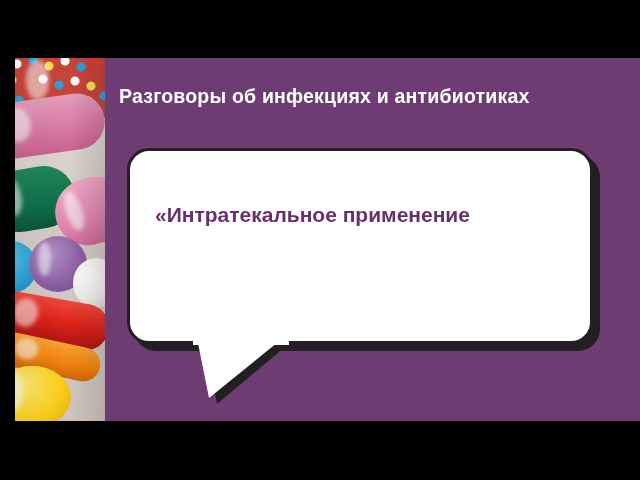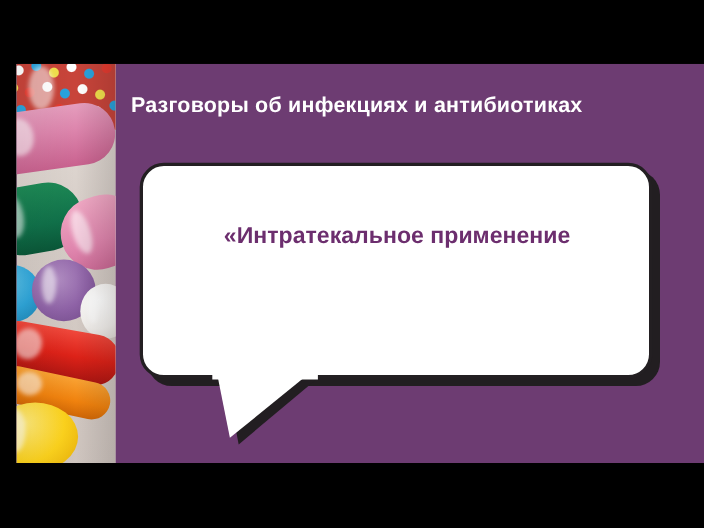--- a/index.html
+++ b/index.html
@@ -226,21 +226,21 @@
     width: 96px;
     height: 12px;
     background: #ffffff;
   }
 
   #bubble-text {
     position: absolute;
     left: 28px;
     top: 48px;
     width: 412px;
-    text-align: center;
+    text-align: left;
     color: #6c2e6e;
     font-size: 21px;
     font-weight: bold;
     line-height: 38px;
     font-family: "Liberation Sans", sans-serif;
     z-index: 5;
   }
   #bubble-text .line {
     display: block;
   }

